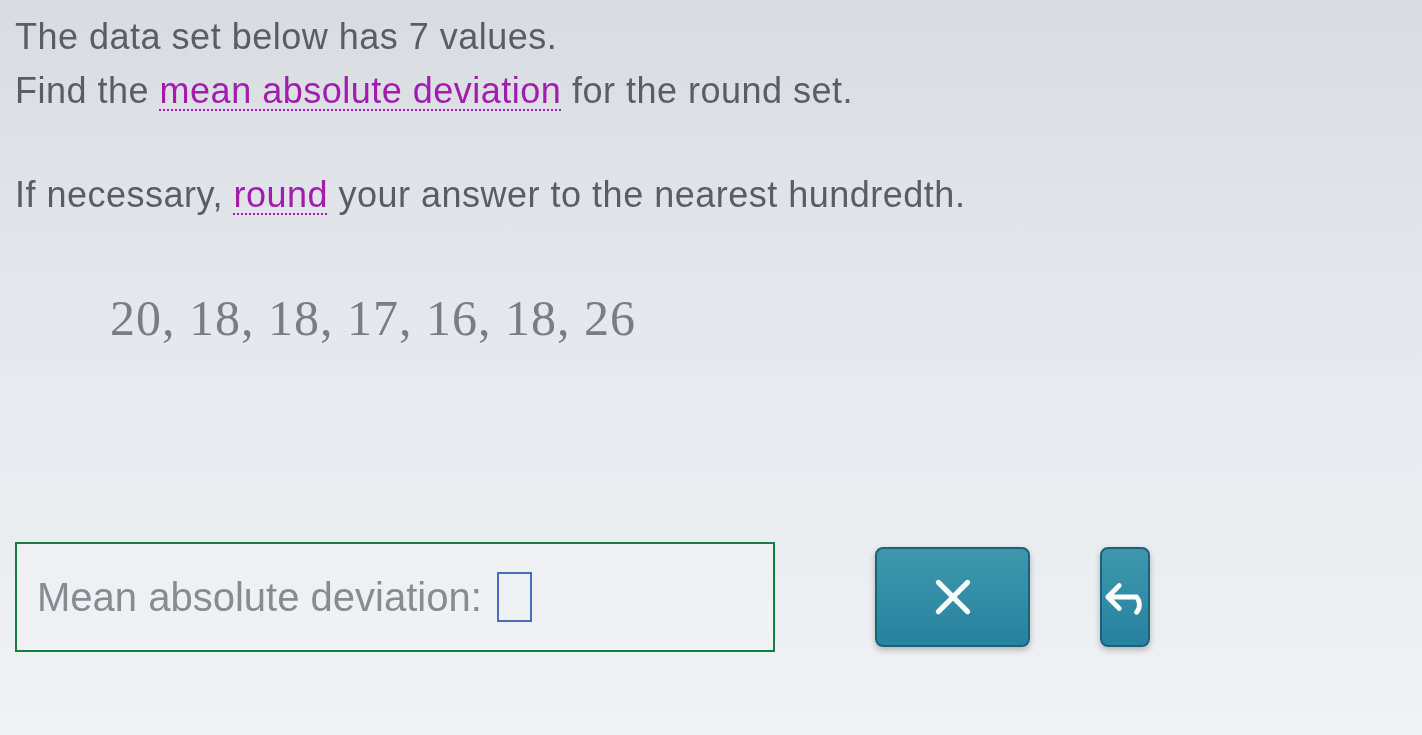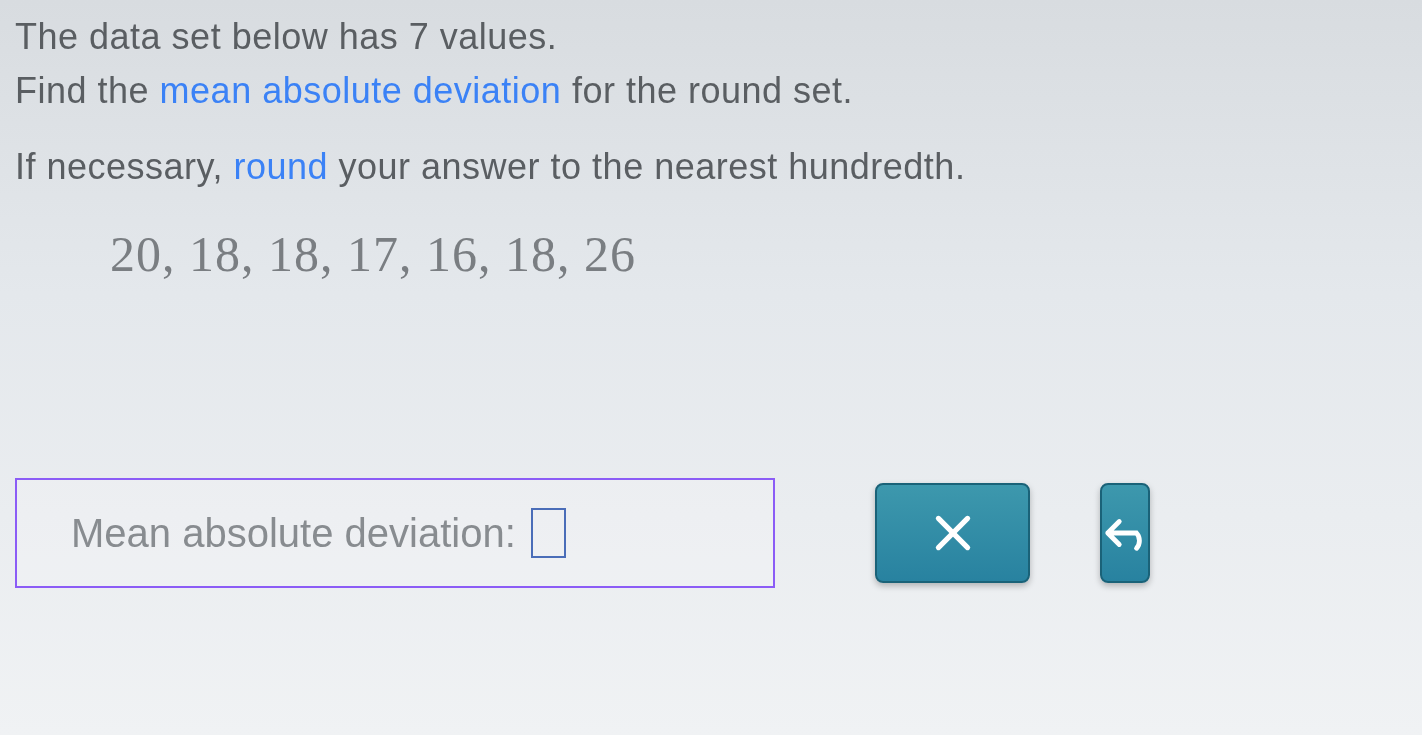--- a/index.html
+++ b/index.html
@@ -19,50 +19,51 @@
     }
     
     .question-text {
       font-size: 36px;
       line-height: 1.5;
       color: #5a5e62;
       letter-spacing: 0.5px;
     }
     
     .linked-term {
-      color: #3b82f6;
+      color: #a21caf;
+      text-decoration: underline;
       text-decoration-style: dotted;
       text-decoration-thickness: 2px;
       text-underline-offset: 6px;
       cursor: pointer;
     }
     
     .instruction-line {
-      margin-top: 22px;
+      margin-top: 50px;
     }
     
     .data-values {
       font-size: 50px;
       color: #7a7e82;
-      margin-top: 31px;
+      margin-top: 67px;
       margin-left: 95px;
       font-family: Georgia, 'Times New Roman', serif;
       letter-spacing: 1px;
     }
     
     .answer-section {
       display: flex;
       align-items: center;
       gap: 100px;
       margin-top: 195px;
     }
     
     .answer-box {
-      border: 2px solid #8b5cf6;
-      padding: 28px 54px;
+      border: 2px solid #15803d;
+      padding: 28px 20px;
       background: rgba(255, 255, 255, 0.15);
       display: flex;
       align-items: center;
       gap: 15px;
       width: 760px;
     }
     
     .answer-label {
       font-size: 40px;
       color: #888c90;

